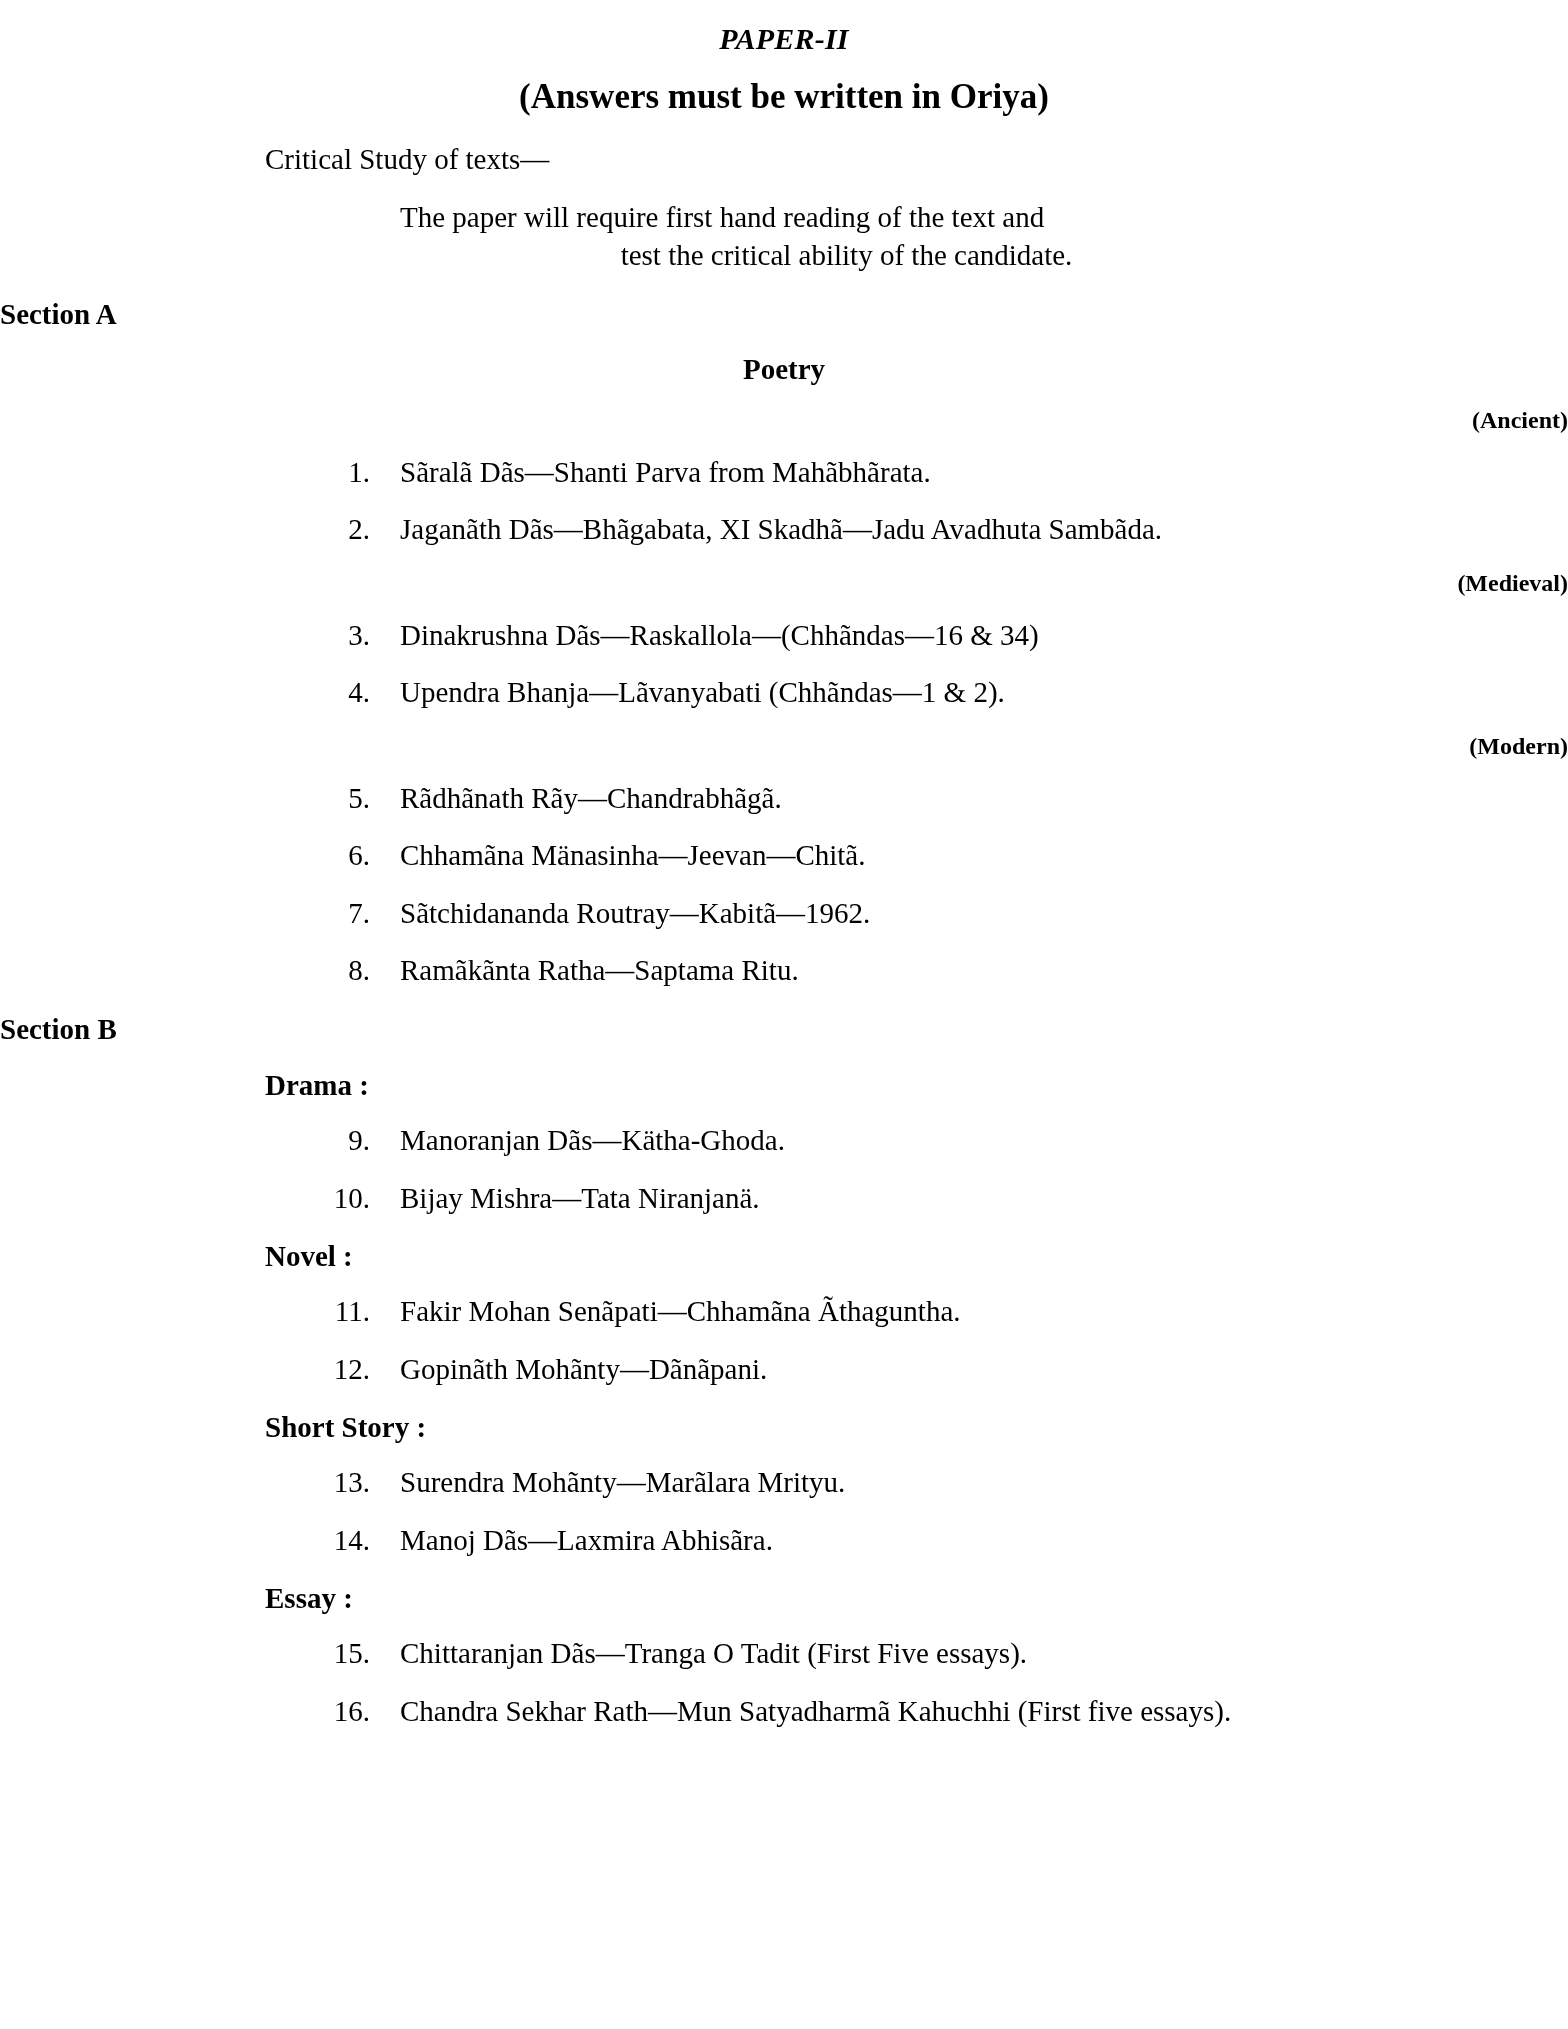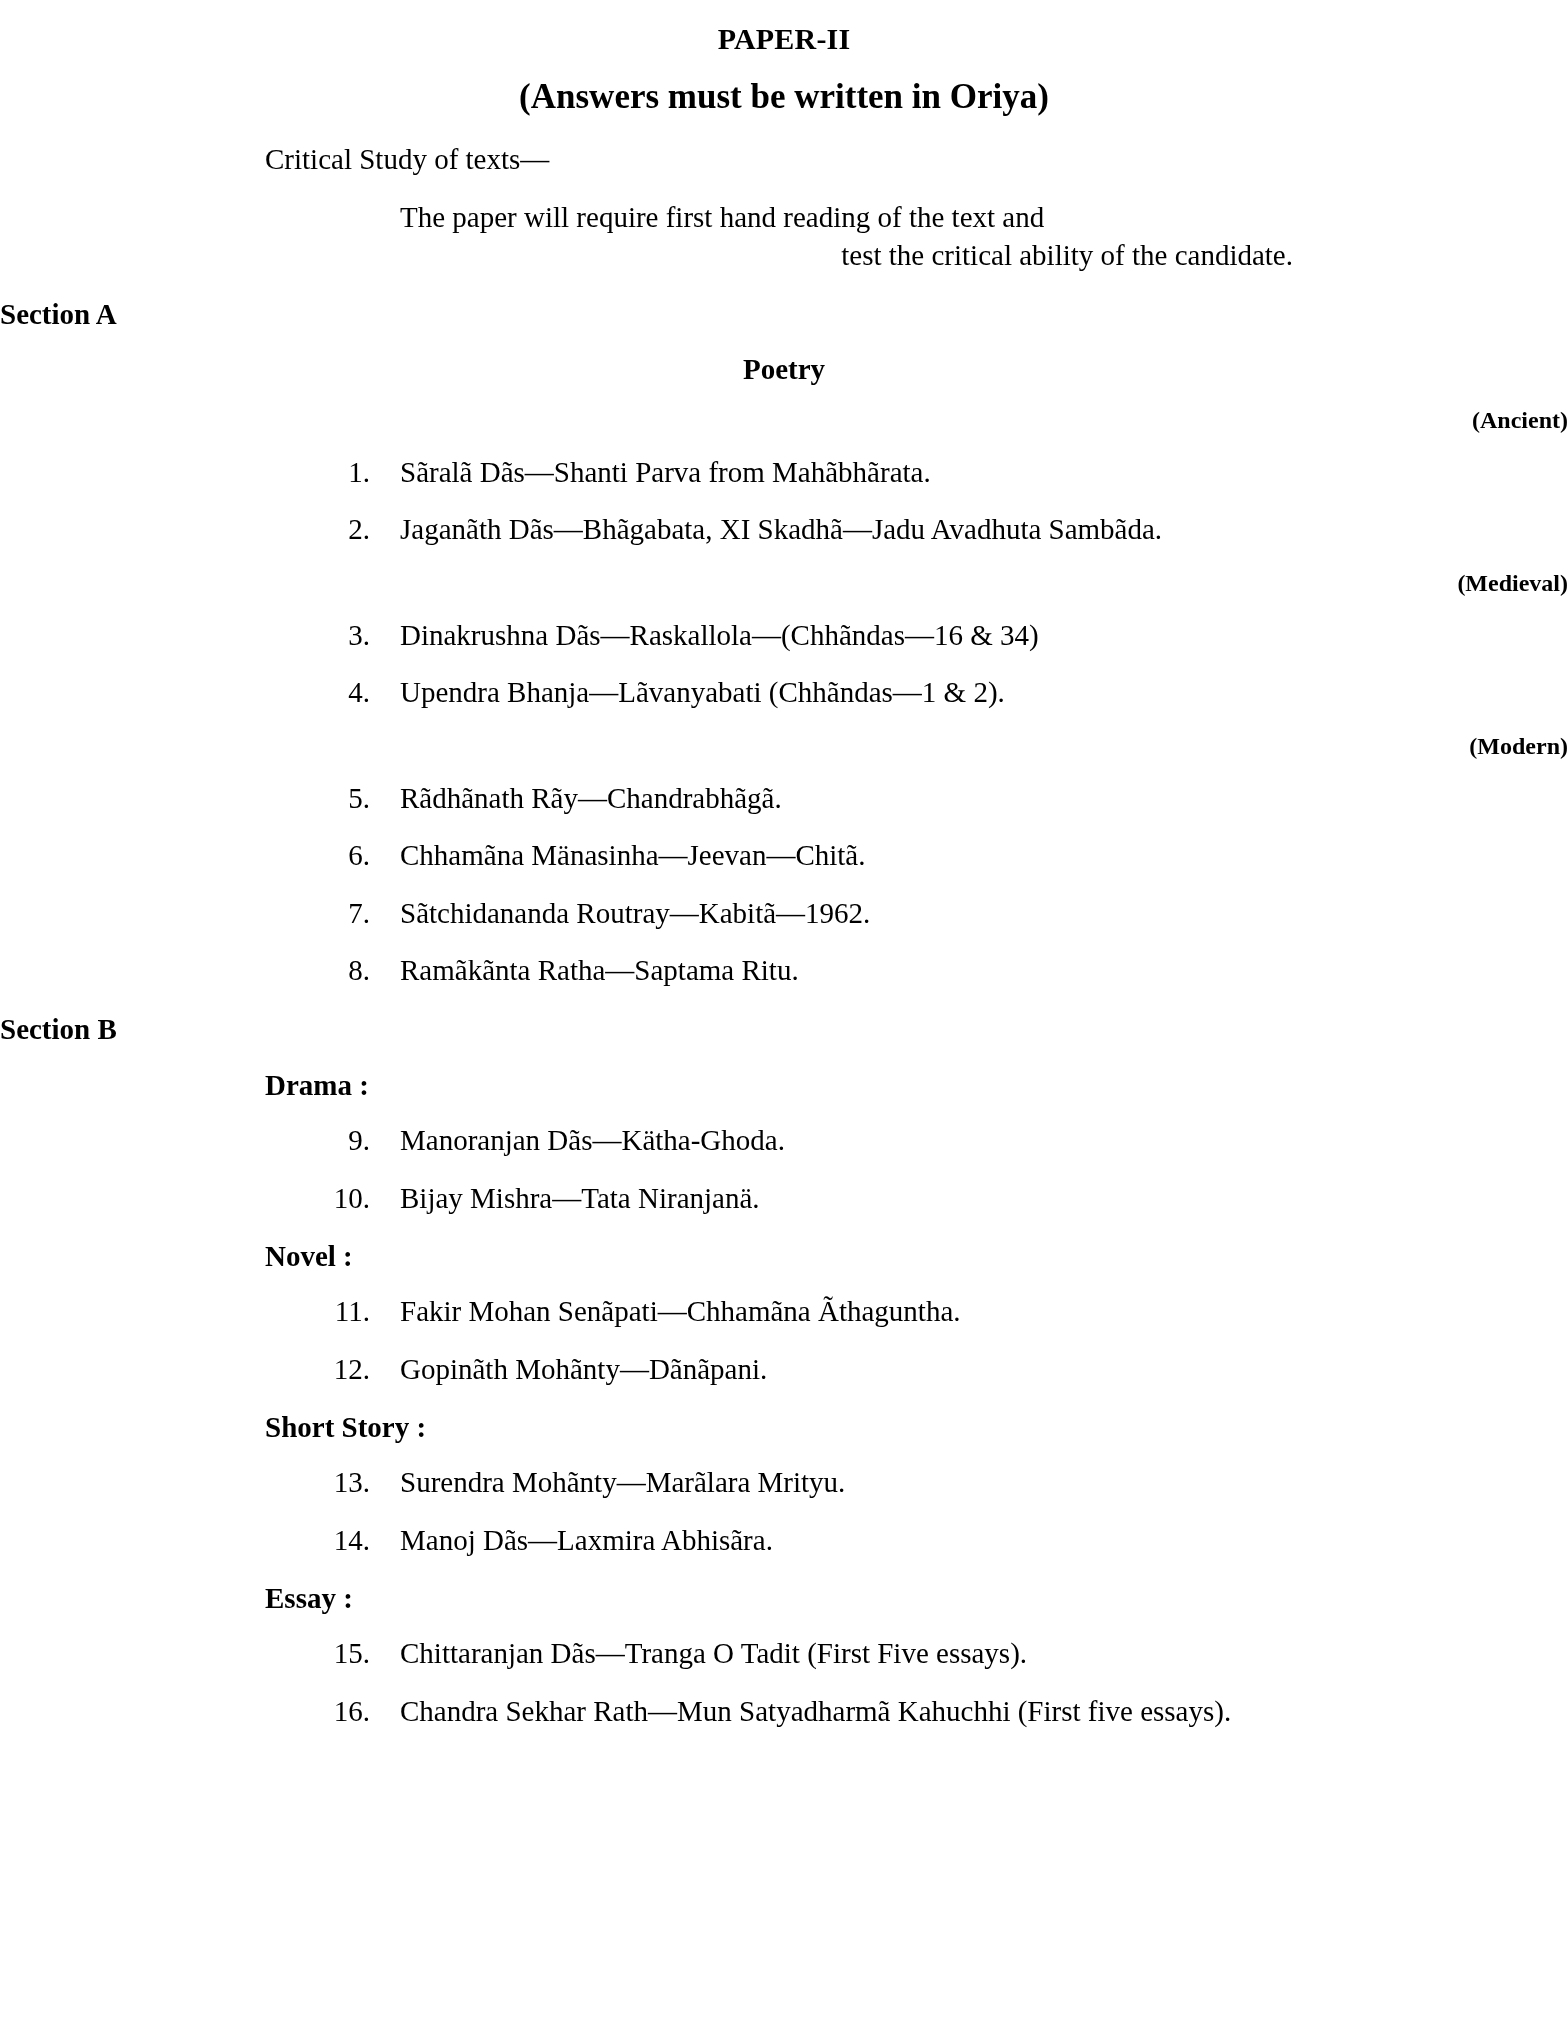--- a/index.html
+++ b/index.html
@@ -23,20 +23,21 @@
     box-sizing: border-box;
   }
   
   .paper-title {
     text-align: center;
     font-weight: bold;
     font-size: 30px;
     letter-spacing: 0.2px;
     margin: 14px 0 0 0;
     padding-top: 8px;
+    font-style: italic;
   }
   .subtitle {
     text-align: center;
     font-weight: bold;
     font-size: 35px;
     margin: 21px 0 0 0;
   }
   .lead {
     font-size: 29px;
     margin: 26px 0 0 0;
@@ -45,21 +46,21 @@
   .intro {
     font-size: 29px;
     margin: 22px 0 0 0;
     padding-left: 400px;
     padding-right: 275px;
     text-align: justify;
     line-height: 1.32;
   }
   .intro .last-line {
     display: block;
-    text-align: right;
+    text-align: center;
     padding-right: 0;
   }
   .section-head {
     text-align: left;
     font-weight: bold;
     font-size: 29px;
     margin: 23px 0 0 0;
   }
   .genre-head {
     text-align: center;

